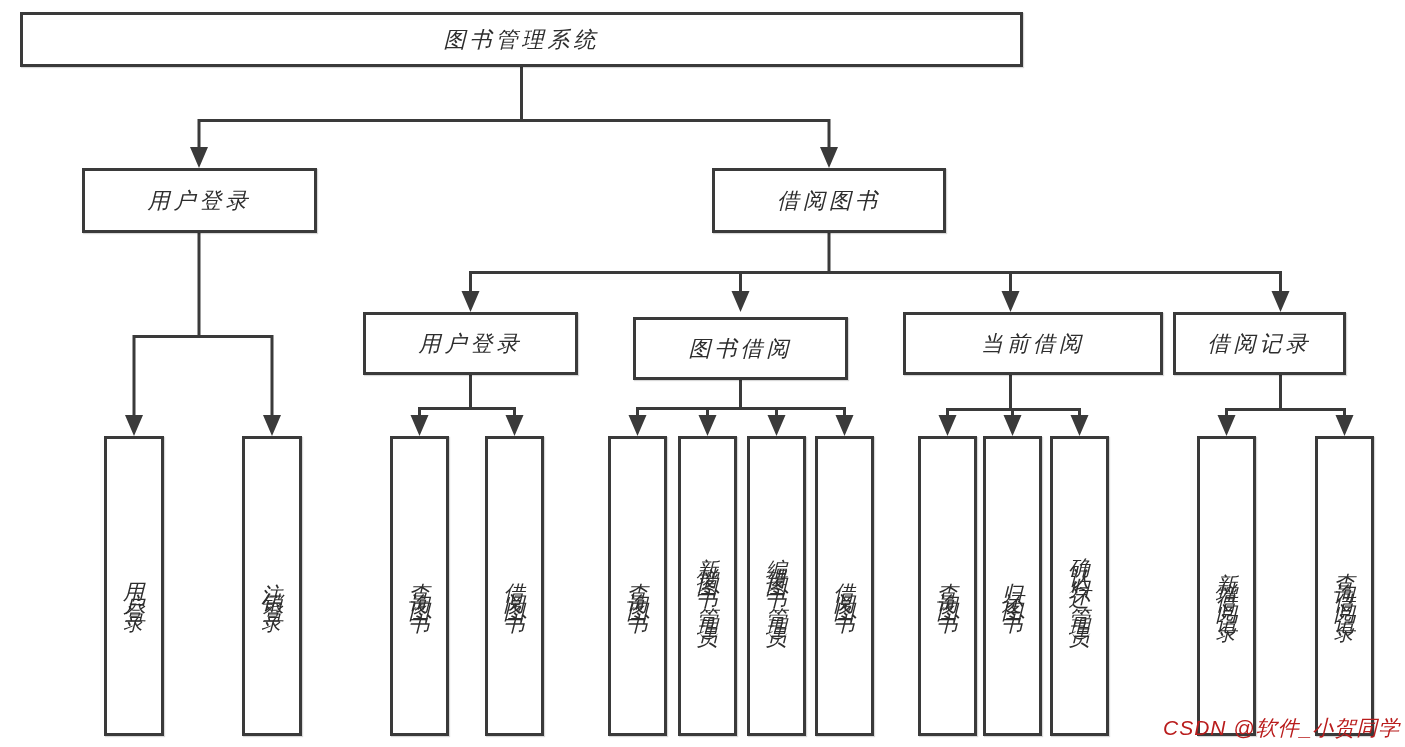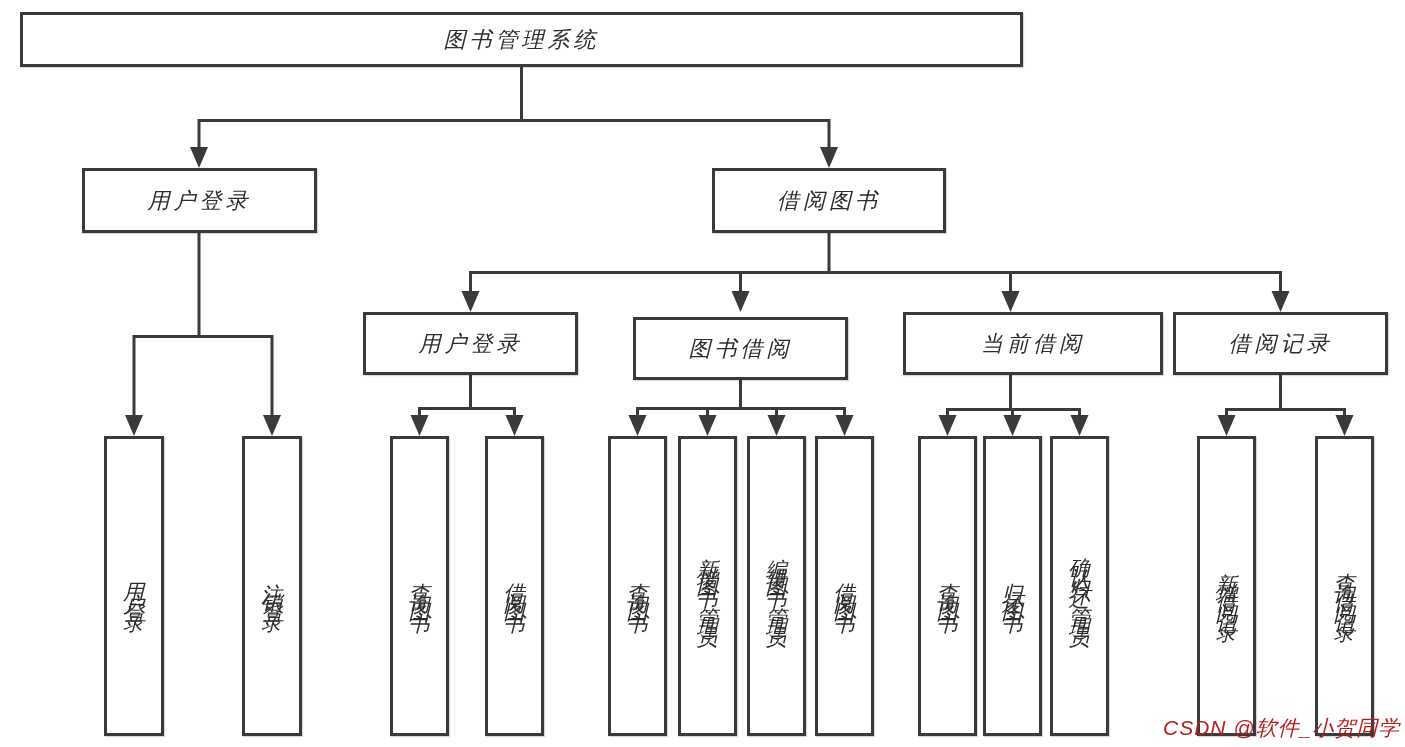--- a/index.html
+++ b/index.html
@@ -103,21 +103,21 @@
 
   <div class="node" style="left:363px; top:312px; width:215px; height:63px;">
     <span class="hlabel">用户登录</span>
   </div>
   <div class="node" style="left:633px; top:317px; width:215px; height:63px;">
     <span class="hlabel">图书借阅</span>
   </div>
   <div class="node" style="left:903px; top:312px; width:260px; height:63px;">
     <span class="hlabel">当前借阅</span>
   </div>
-  <div class="node" style="left:1173px; top:312px; width:215px; height:63px;">
+  <div class="node" style="left:1173px; top:312px; width:173px; height:63px;">
     <span class="hlabel">借阅记录</span>
   </div>
 
   <div class="node vnode" style="left:104px; top:436px; width:60px; height:300px;">
     <span class="vlabel">用户登录</span>
   </div>
   <div class="node vnode" style="left:242px; top:436px; width:60px; height:300px;">
     <span class="vlabel">注销登录</span>
   </div>
 

